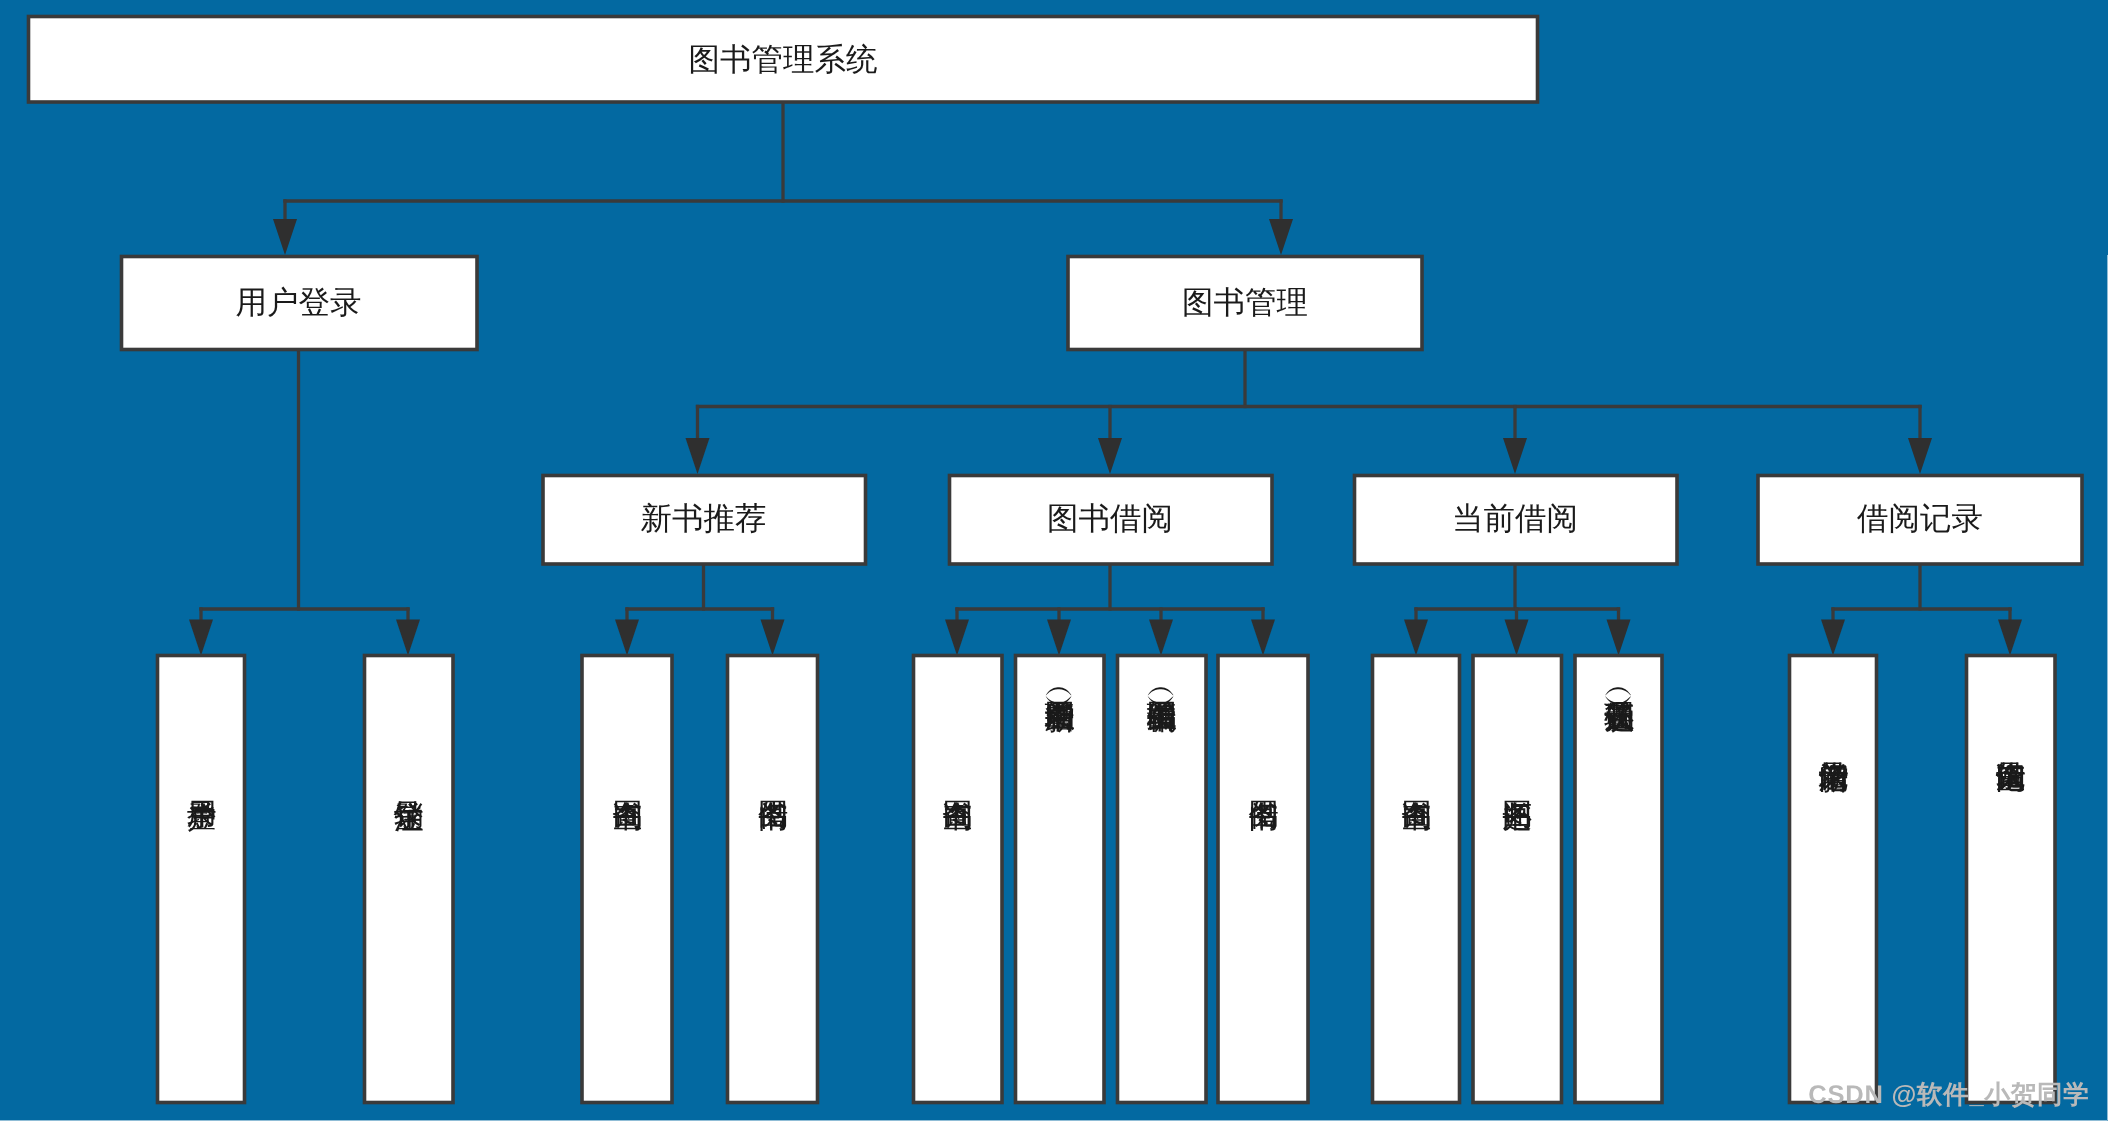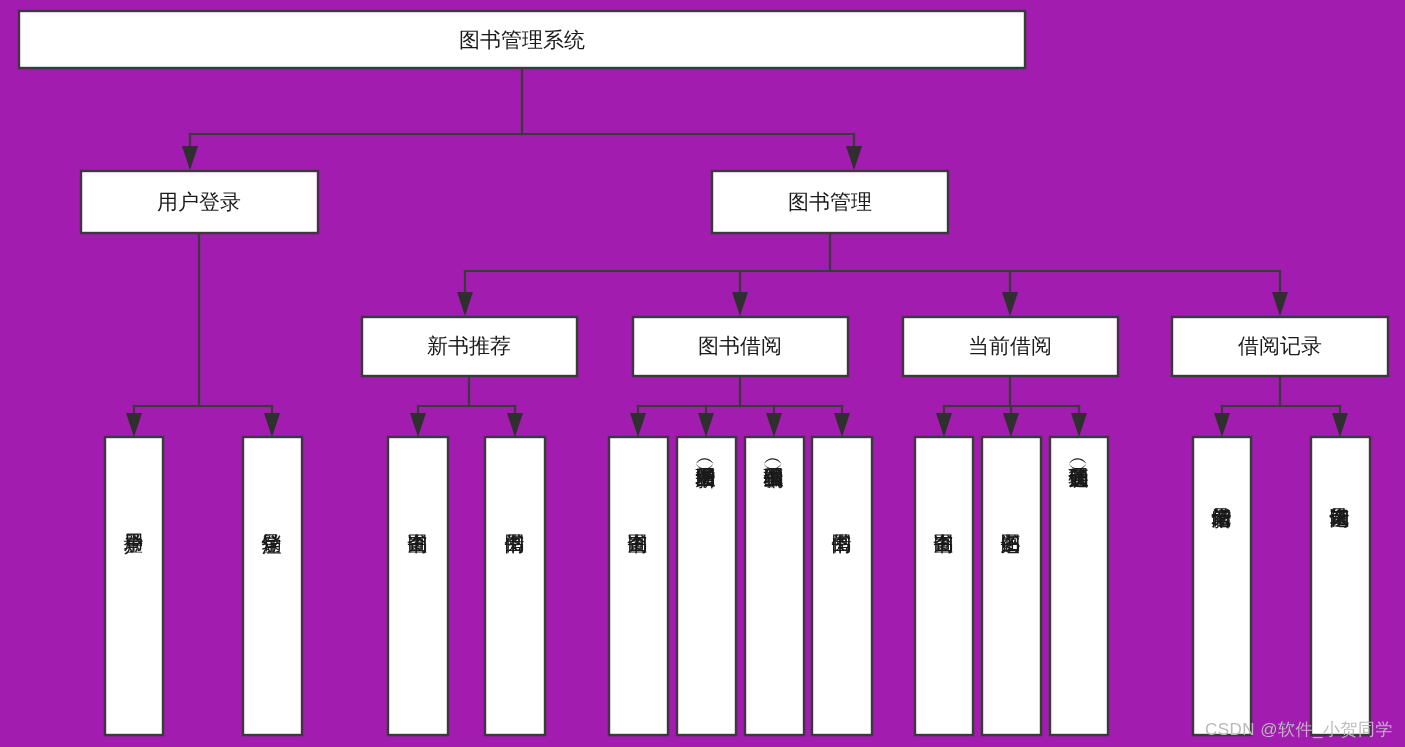--- a/index.html
+++ b/index.html
@@ -7,21 +7,21 @@
     padding: 0;
     background: #ffffff;
   }
   body {
     font-family: "Liberation Sans", "DejaVu Sans", sans-serif;
   }
   #diagram-root {
     position: relative;
     width: 1405px;
     height: 747px;
-    background: #a21caf;
+    background: #0369a1;
     overflow: hidden;
   }
   svg.flow {
     position: absolute;
     left: 0;
     top: 0;
     width: 1405px;
     height: 747px;
   }
   .box-rect {
@@ -55,20 +55,21 @@
   .watermark {
     position: absolute;
     right: 12px;
     bottom: 6px;
     font-family: "Liberation Sans", "DejaVu Sans", sans-serif;
     font-size: 17px;
     color: #b9b9b9;
     letter-spacing: 0.5px;
     white-space: nowrap;
     user-select: none;
+    font-weight: bold;
   }
 </style>
 </head>
 <body>
 
 <div id="diagram-root">
 
   <svg class="flow" viewBox="0 0 1405 747">
 
     <g>

